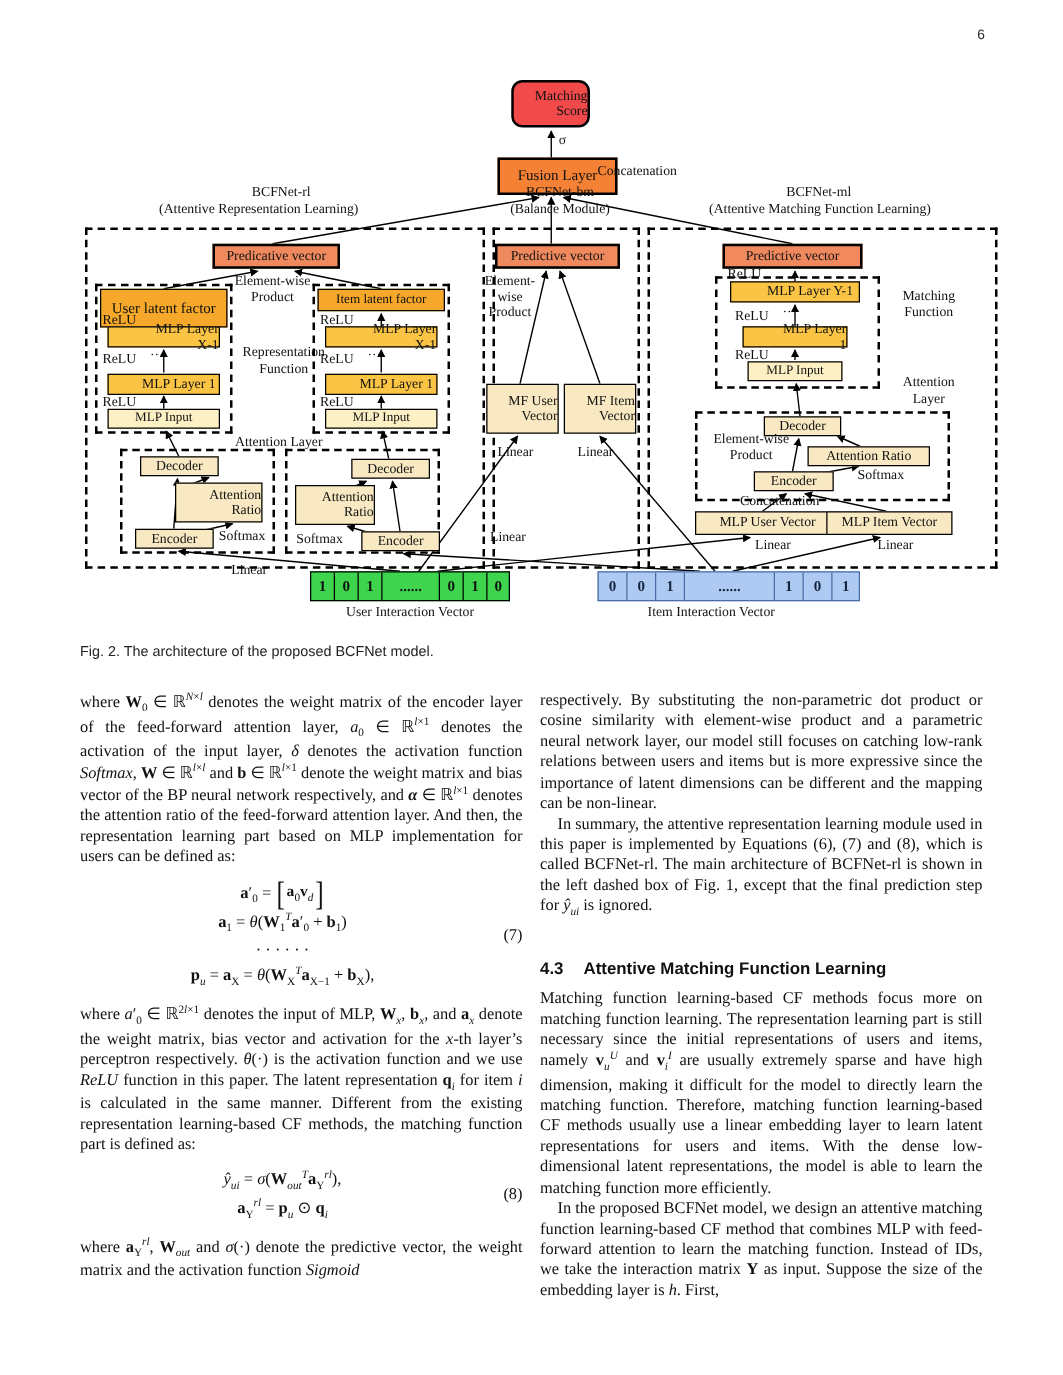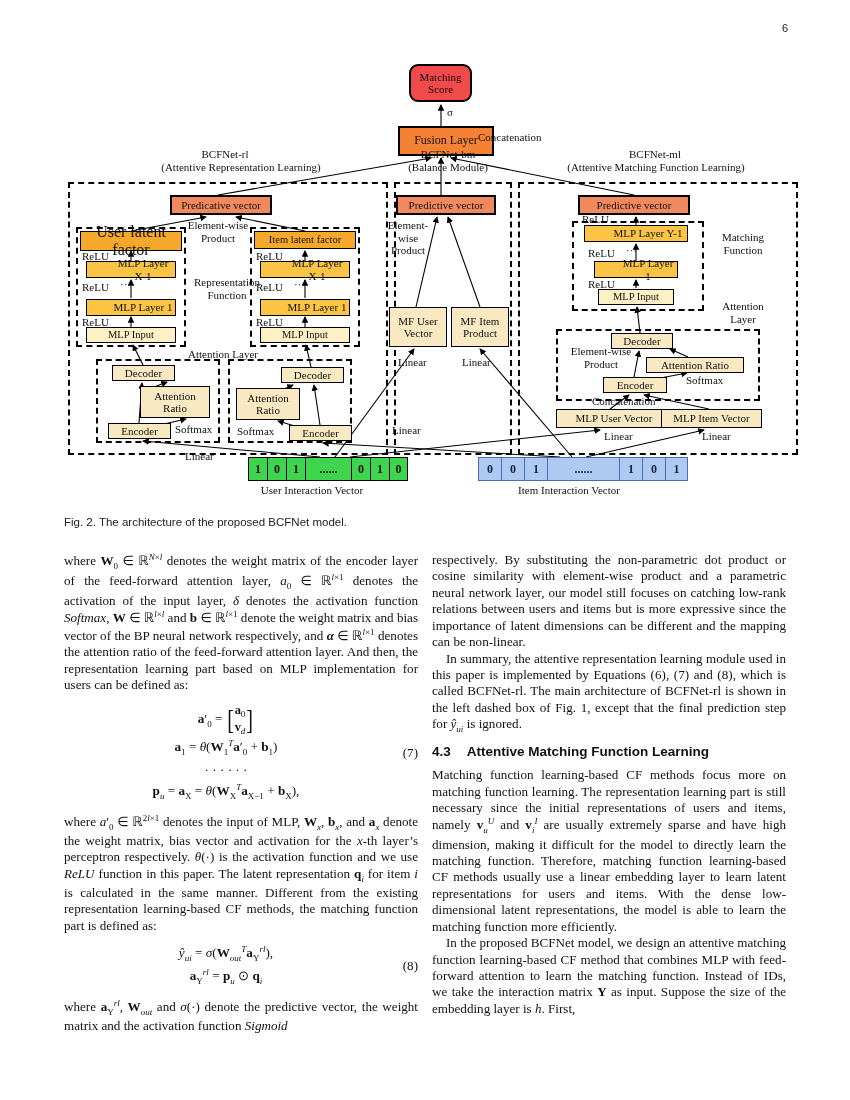--- a/index.html
+++ b/index.html
@@ -4,21 +4,21 @@
 <style>
   html,body{margin:0;padding:0;background:#888;}
   .page{position:relative;width:850px;height:1100px;background:#fff;margin:0 auto;overflow:hidden;
         font-family:"Liberation Serif",serif;color:#111;}
   .pageno{position:absolute;top:22px;right:62px;font:11px "Liberation Sans",sans-serif;color:#222;}
 
   
   .fig{position:absolute;left:0;top:0;width:850px;height:540px;}
   .fig svg{position:absolute;left:0;top:0;}
   .box{position:absolute;box-sizing:border-box;border:1.8px solid #000;display:flex;align-items:center;
-       justify-content:center;text-align:center;font:11px "Liberation Serif",serif;line-height:1.12;background:#fff;}
+       justify-content:center;text-align:right;font:11px "Liberation Serif",serif;line-height:1.12;background:#fff;}
   .lbl{position:absolute;font:11px "Liberation Serif",serif;line-height:1.15;text-align:center;white-space:nowrap;}
   .lbl.wrap{white-space:normal;}
   .dash{position:absolute;box-sizing:border-box;border:2px dashed #000;}
   .red{background:var(--c-red);border-radius:9px;border-width:2px;}
   .orange{background:var(--c-orange);border-width:2px;}
   .coral{background:var(--c-coral);border-width:2px;}
   .amber{background:var(--c-amber);}
   .gold{background:var(--c-gold);padding-left:24px;}
   .pale{background:var(--c-pale);border-width:1.4px;}
   .wheat{background:var(--c-wheat);border-width:1.6px;}
@@ -35,22 +35,22 @@
   .columns{position:absolute;left:64px;top:552px;width:722px;display:flex;gap:14px;}
   .col{width:354px;font-size:13.1px;line-height:1.255;text-align:justify;}
   .col p{margin:0;}
   .col p.ind{text-indent:14px;}
   .eq{display:flex;align-items:center;margin:9px 0 9px 0;}
   .eq .lines{flex:1;text-align:center;font-size:13.2px;line-height:1.55;}
   .eq .num{width:30px;text-align:right;font-size:13.1px;}
   .bmx{display:inline-flex;align-items:center;vertical-align:middle;}
   .bmx:before{content:"[";font-size:27px;line-height:.9;font-weight:400;transform:scaleX(.75);}
   .bmx:after{content:"]";font-size:27px;line-height:.9;font-weight:400;transform:scaleX(.75);}
-  .bmx .colm{display:inline-flex;flex-direction:column;align-items:center;line-height:1.2;font-size:12.4px;}
-  .h43{margin:9px 0 8px 0;font:bold 13.5px "Liberation Sans",sans-serif;display:flex;gap:16px;text-align:right;}
+  .bmx .colm{display:inline-flex;flex-direction:row;align-items:center;line-height:1.2;font-size:12.4px;}
+  .h43{margin:32px 0 8px 0;font:bold 13.5px "Liberation Sans",sans-serif;display:flex;gap:16px;text-align:right;}
   sub,sup{font-size:9px;}
 </style>
 </head>
 <body>
 
 <div class="page">
   <div class="pageno">6</div>
 
   <div class="fig">
     <svg width="850" height="540">
@@ -99,35 +99,35 @@
         <line x1="586" y1="457" x2="704" y2="430" marker-end="url(#ah)"></line>
       </g>
     </svg>
 
     <div class="box red" style="left:409px;top:64px;width:63px;height:38px;">Matching Score</div>
     <div class="lbl" style="left:447px;top:106px;">σ</div>
     <div class="box orange" style="left:398px;top:126px;width:96px;height:30px;font-size:12px;">Fusion Layer</div>
     <div class="lbl" style="left:478px;top:131px;">Concatenation</div>
 
     <div class="lbl" style="left:125px;top:148px;width:200px;">BCFNet-rl</div>
-    <div class="lbl" style="left:91px;top:161px;width:300px;">(Attentive Representation Learning)</div>
+    <div class="lbl" style="left:57px;top:161px;width:300px;">(Attentive Representation Learning)</div>
     <div class="lbl" style="left:398px;top:148px;width:100px;">BCFNet-bm</div>
     <div class="lbl" style="left:390px;top:161px;width:116px;">(Balance Module)</div>
     <div class="lbl" style="left:605px;top:148px;width:100px;">BCFNet-ml</div>
     <div class="lbl" style="left:520px;top:161px;width:272px;">(Attentive Matching Function Learning)</div>
 
     <div class="dash" style="left:68px;top:182px;width:320px;height:273px;"></div>
     <div class="dash" style="left:394px;top:182px;width:118px;height:273px;"></div>
     <div class="dash" style="left:518px;top:182px;width:280px;height:273px;"></div>
 
     <div class="box coral" style="left:170px;top:195px;width:102px;height:20px;">Predicative vector</div>
     <div class="lbl wrap" style="left:176px;top:219px;width:84px;">Element-wise Product</div>
 
     <div class="dash" style="left:76px;top:227px;width:110px;height:120px;"></div>
-    <div class="box amber" style="left:80px;top:231px;width:102px;height:20px;font-size:16px;">User latent factor</div>
+    <div class="box amber" style="left:80px;top:231px;width:102px;height:31px;font-size:12px;">User latent factor</div>
     <div class="lbl" style="left:82px;top:250px;">ReLU</div>
     <div class="box gold" style="left:86px;top:261px;width:90px;height:17px;">MLP Layer X-1</div>
     <div class="lbl" style="left:82px;top:281px;">ReLU</div>
     <div class="lbl" style="left:120px;top:278px;">···</div>
     <div class="box gold" style="left:86px;top:299px;width:90px;height:17px;">MLP Layer 1</div>
     <div class="lbl" style="left:82px;top:316px;">ReLU</div>
     <div class="box pale" style="left:86px;top:327px;width:90px;height:16px;font-size:10.5px;">MLP Input</div>
 
     <div class="lbl wrap" style="left:188px;top:276px;width:78px;">Representation Function</div>
 
@@ -152,21 +152,21 @@
     <div class="dash" style="left:228px;top:359px;width:124px;height:84px;"></div>
     <div class="box wheat" style="left:281px;top:367px;width:63px;height:16px;">Decoder</div>
     <div class="box wheat" style="left:236px;top:388px;width:64px;height:32px;">Attention Ratio</div>
     <div class="lbl" style="left:237px;top:425px;">Softmax</div>
     <div class="box wheat" style="left:289px;top:425px;width:63px;height:16px;">Encoder</div>
     <div class="lbl" style="left:185px;top:450px;">Linear</div>
 
     <div class="box coral" style="left:396px;top:195px;width:100px;height:20px;">Predictive vector</div>
     <div class="lbl wrap" style="left:380px;top:219px;width:56px;">Element-wise Product</div>
     <div class="box wheat" style="left:389px;top:307px;width:58px;height:40px;">MF User Vector</div>
-    <div class="box wheat" style="left:451px;top:307px;width:58px;height:40px;">MF Item Product</div>
+    <div class="box wheat" style="left:451px;top:307px;width:58px;height:40px;">MF Item Vector</div>
     <div class="lbl" style="left:398px;top:356px;">Linear</div>
     <div class="lbl" style="left:462px;top:356px;">Linear</div>
     <div class="lbl" style="left:392px;top:424px;">Linear</div>
 
     <div class="box coral" style="left:578px;top:195px;width:112px;height:20px;">Predictive vector</div>
     <div class="lbl" style="left:582px;top:213px;">ReLU</div>
     <div class="dash" style="left:572px;top:221px;width:132px;height:90px;"></div>
     <div class="box gold" style="left:584px;top:225px;width:104px;height:17px;">MLP Layer Y-1</div>
     <div class="lbl" style="left:588px;top:247px;">ReLU</div>
     <div class="lbl" style="left:626px;top:244px;">···</div>
@@ -190,21 +190,21 @@
 
     <div class="vec vecu" style="left:248px;top:457px;width:160px;height:24px;">
       <span style="width:19px;">1</span>
       <span style="width:19px;">0</span>
       <span style="width:19px;">1</span>
       <span style="width:46px;">......</span>
       <span style="width:19px;">0</span>
       <span style="width:19px;">1</span>
       <span style="flex:1;">0</span>
     </div>
-    <div class="lbl" style="left:232px;top:484px;width:160px;">User Interaction Vector</div>
+    <div class="lbl" style="left:248px;top:484px;width:160px;">User Interaction Vector</div>
 
     <div class="vec veci" style="left:478px;top:457px;width:210px;height:24px;">
       <span style="width:23px;">0</span>
       <span style="width:23px;">0</span>
       <span style="width:23px;">1</span>
       <span style="width:72px;">......</span>
       <span style="width:23px;">1</span>
       <span style="width:23px;">0</span>
       <span style="flex:1;">1</span>
     </div>

